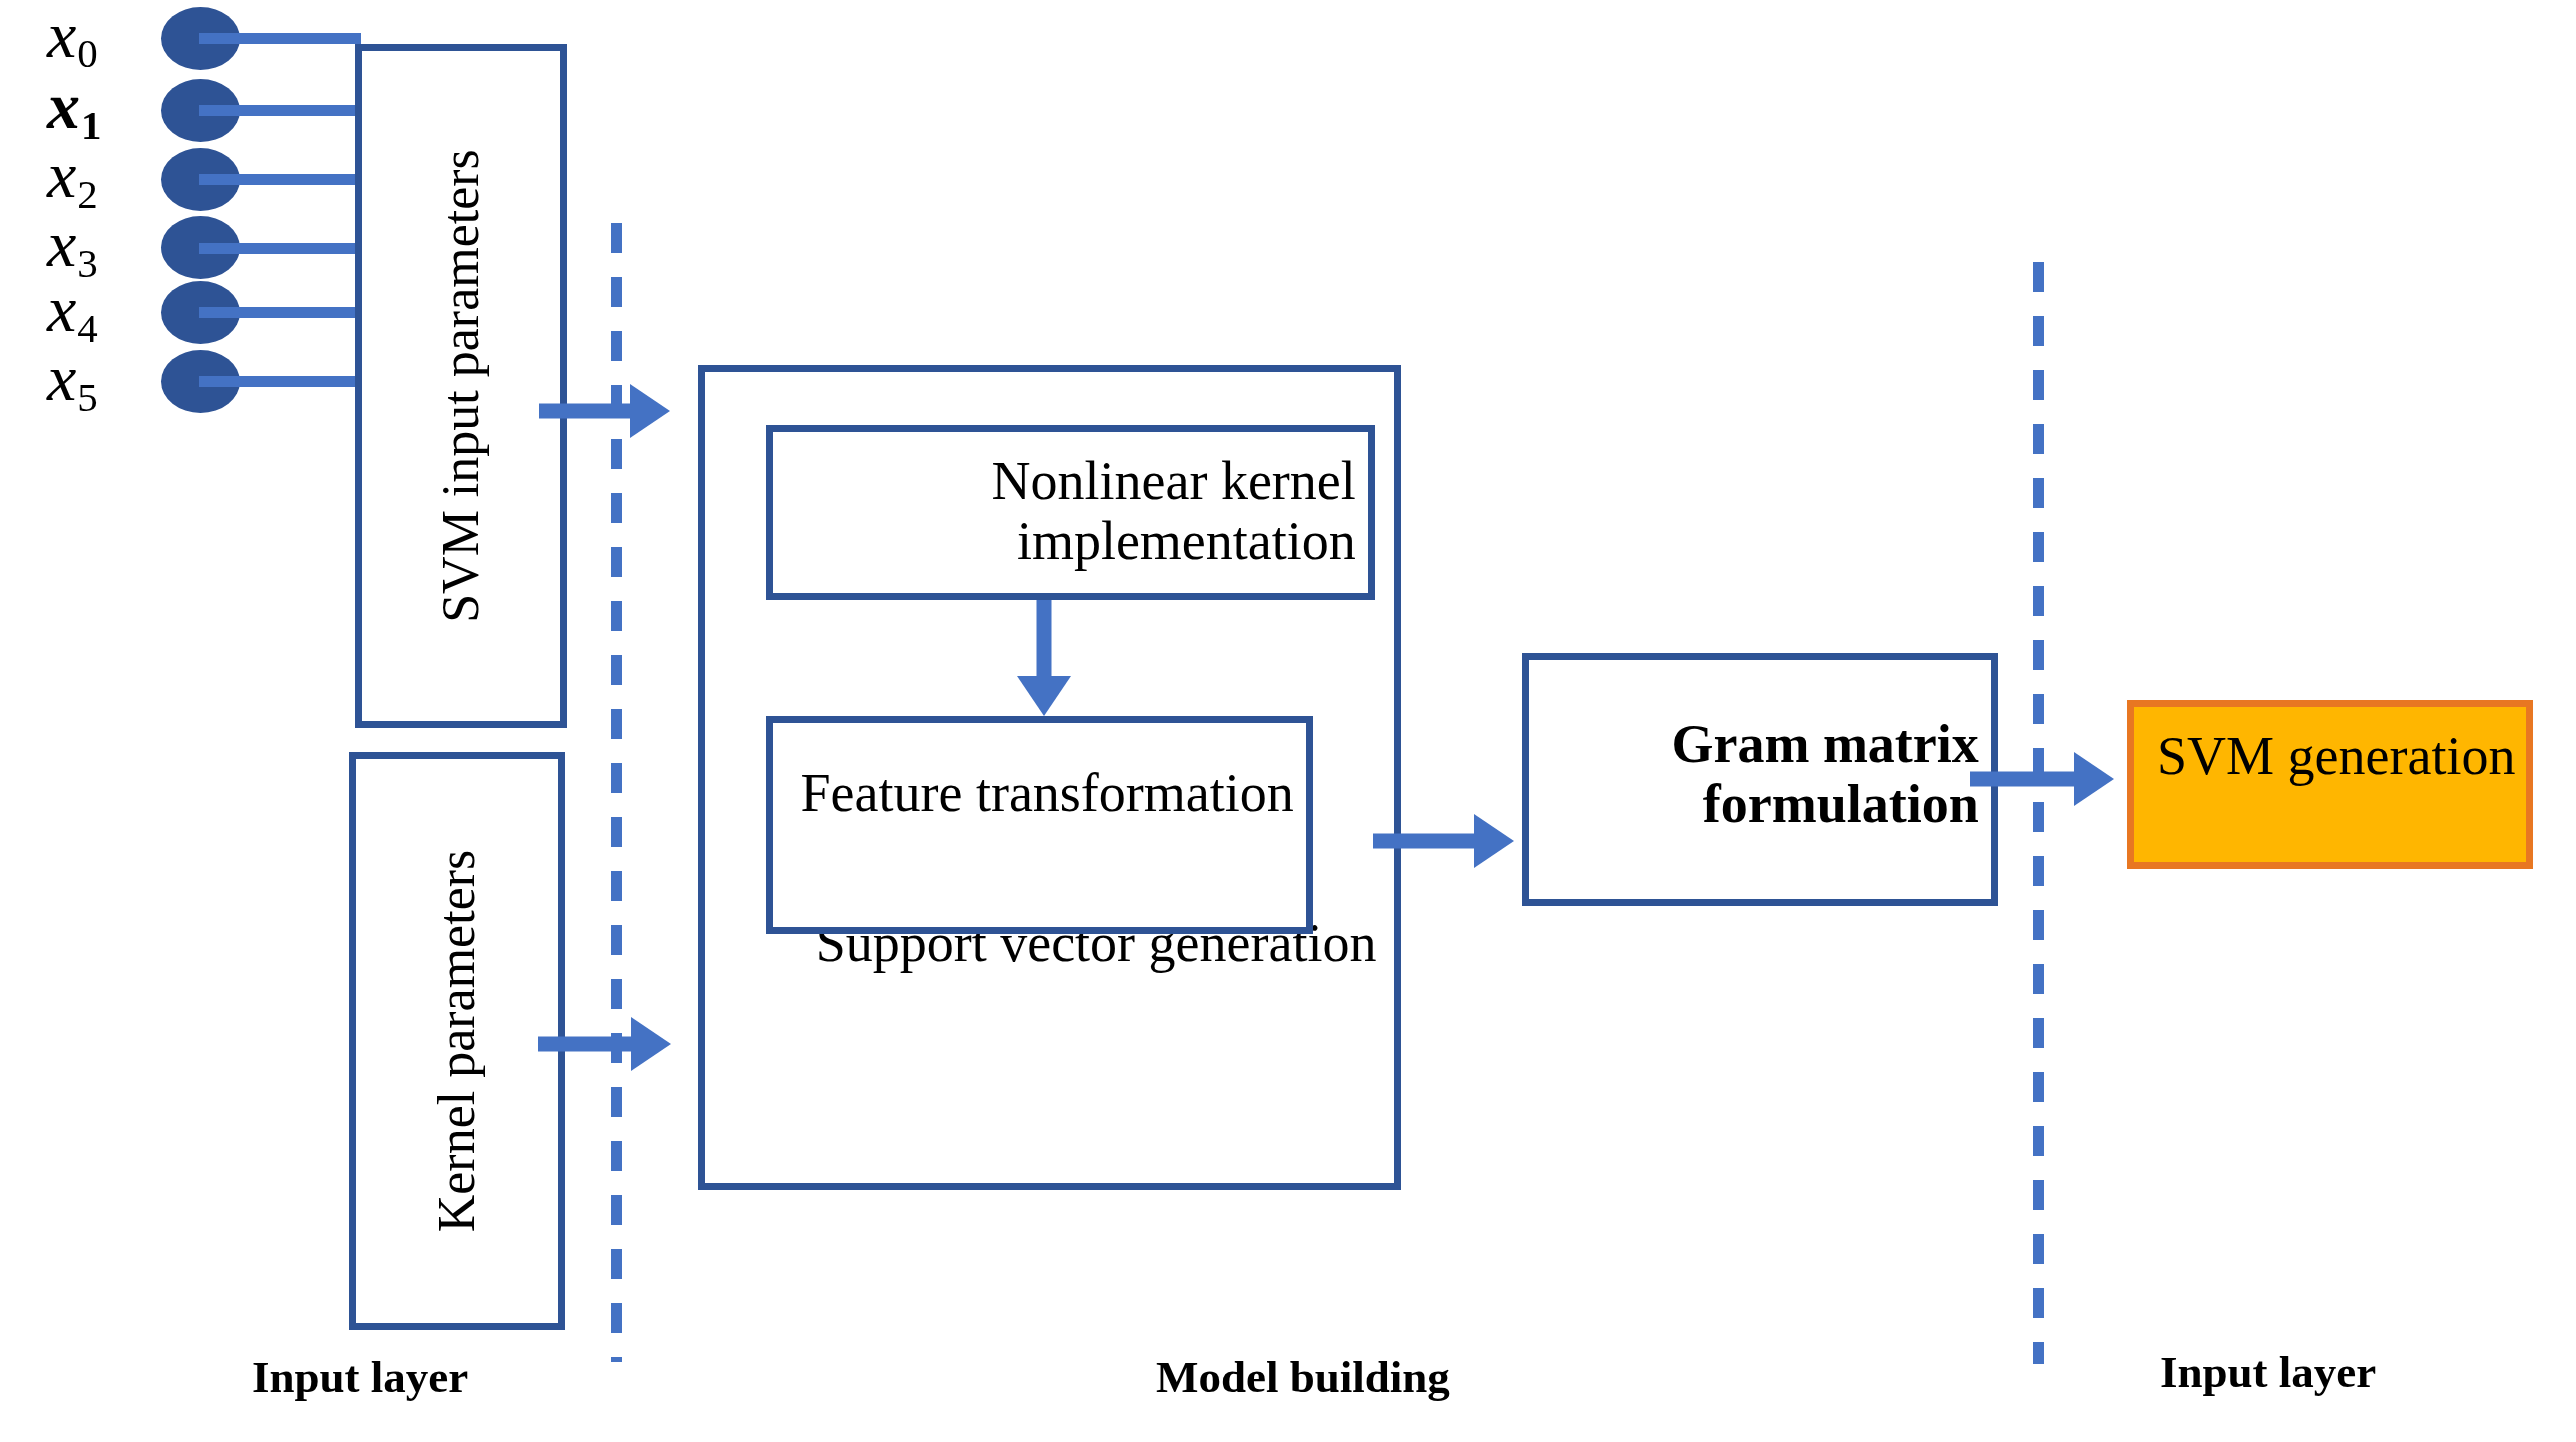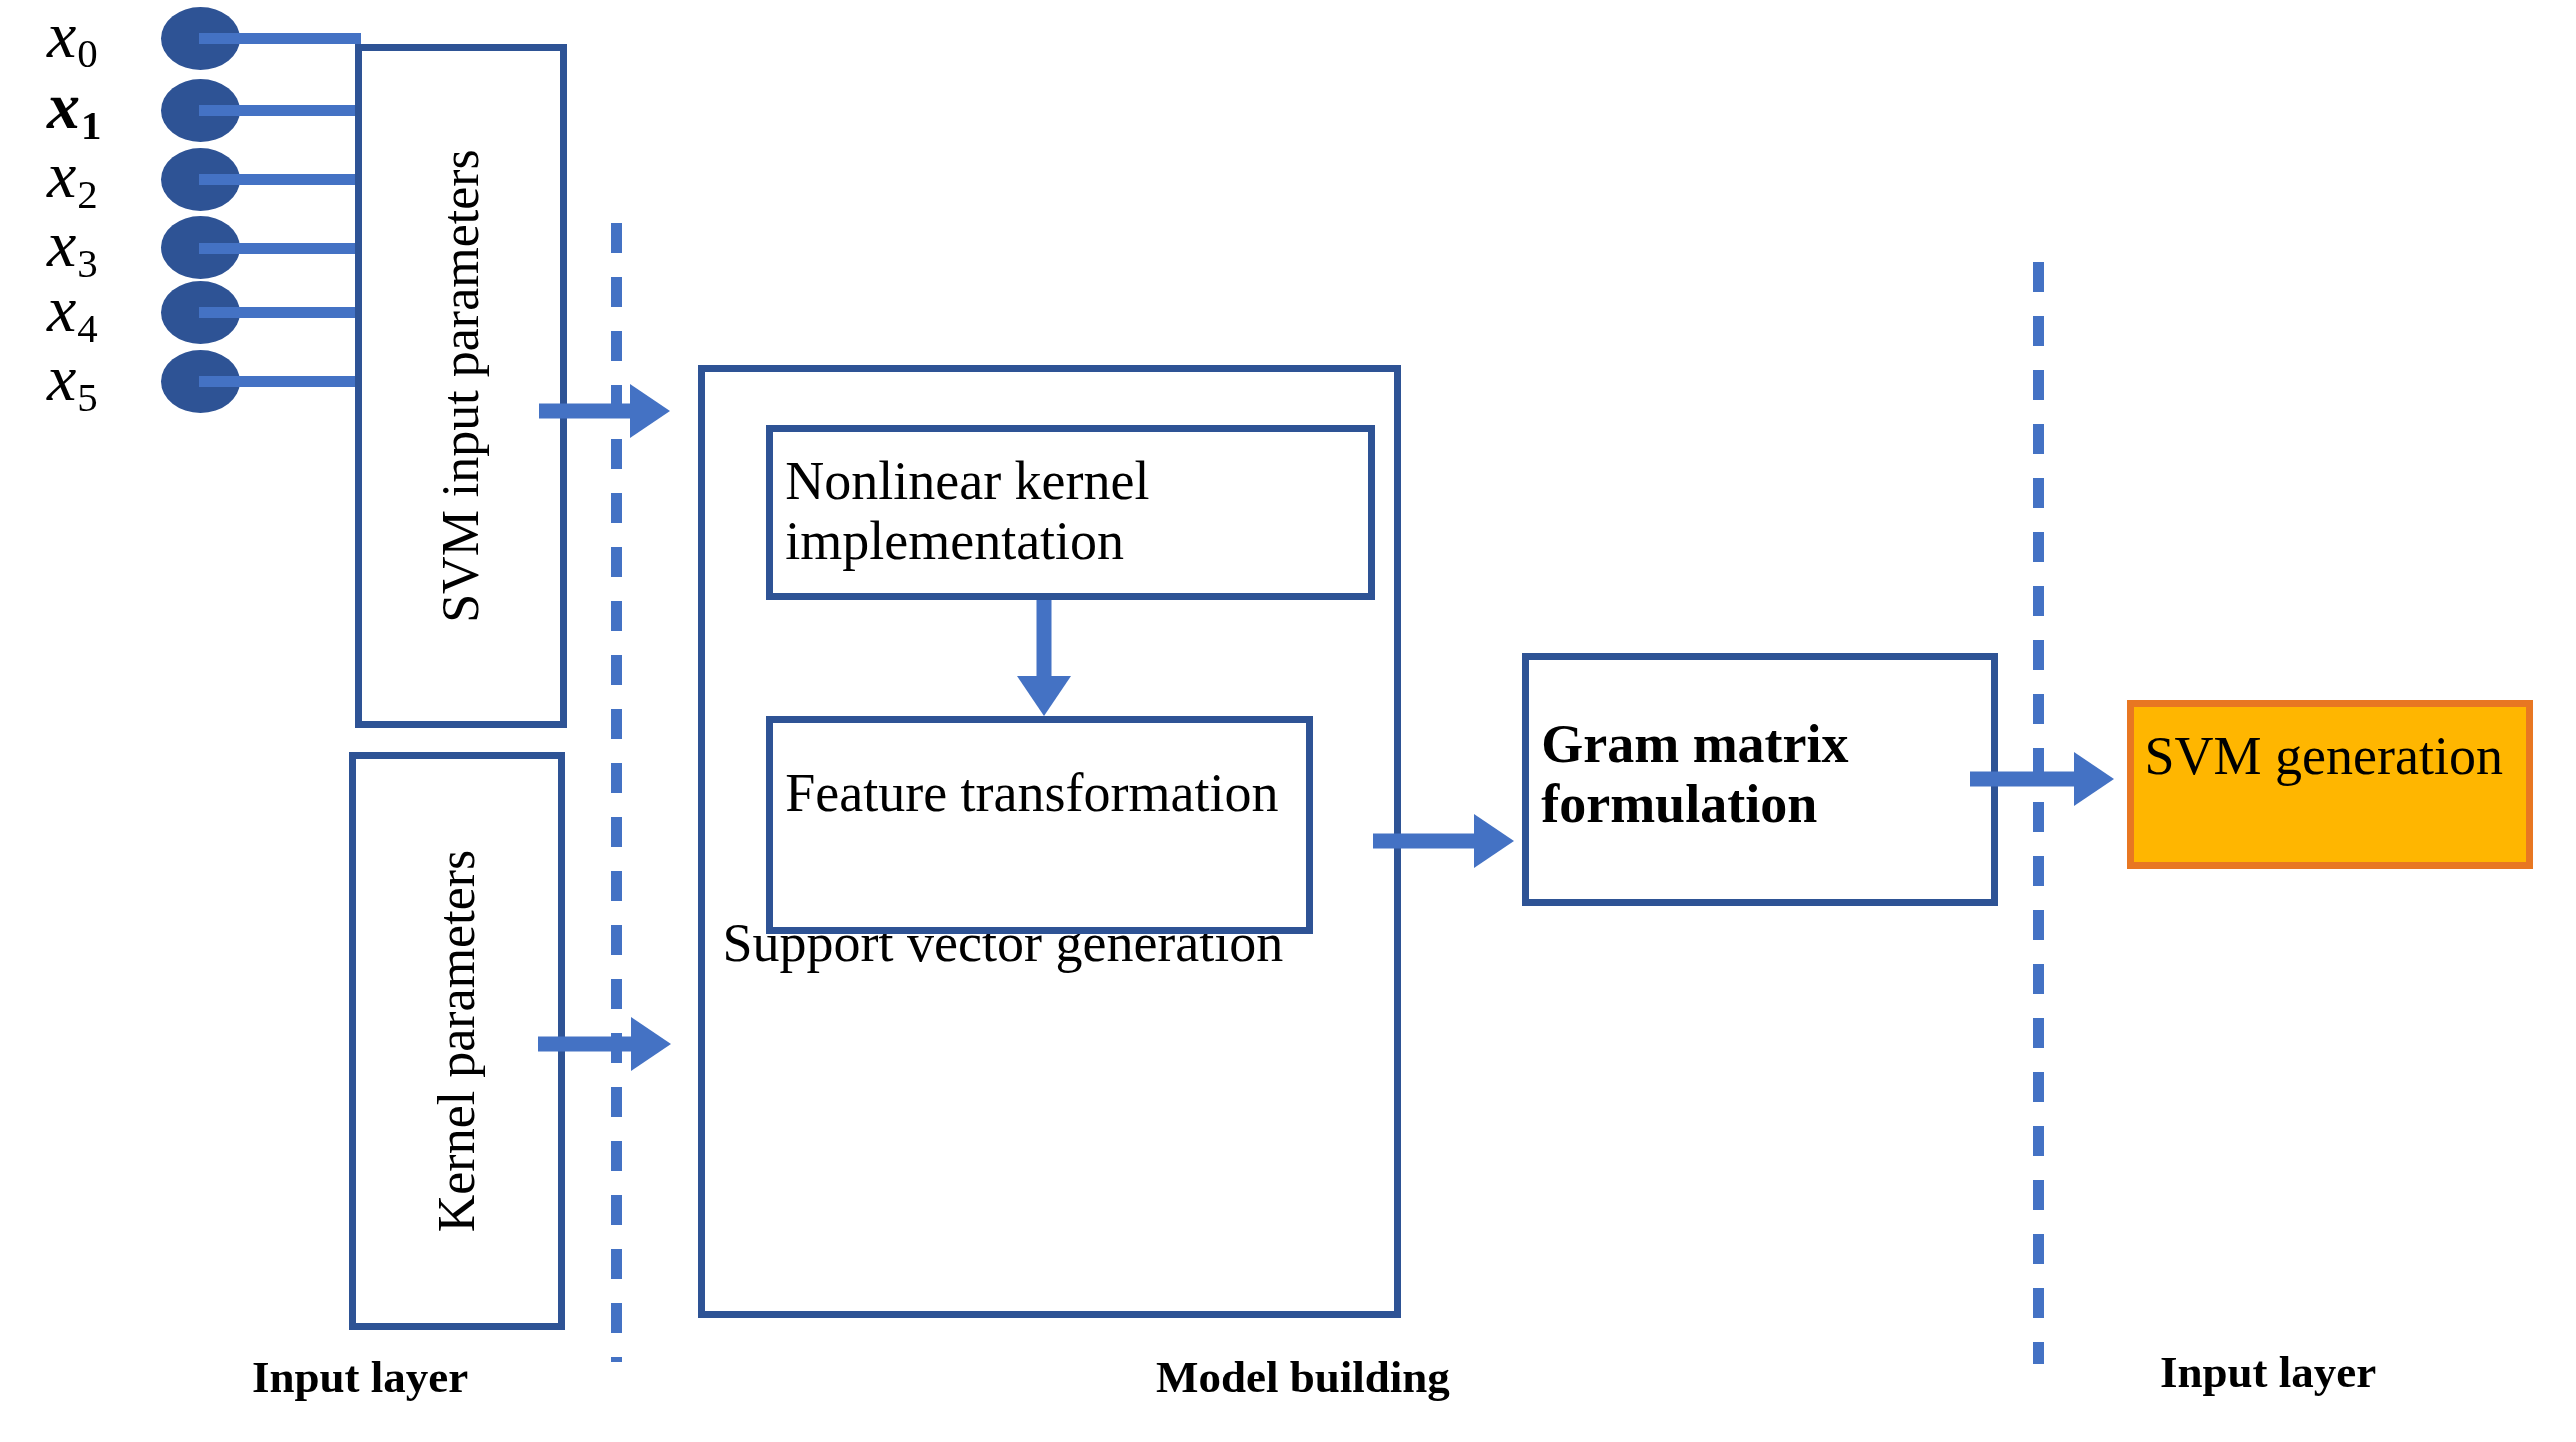--- a/index.html
+++ b/index.html
@@ -50,21 +50,21 @@
     transform:translate(-50%,-50%) rotate(-90deg);
     transform-origin:center center;
     white-space:nowrap;
     font-size:52px;
     color:#000;
     line-height:1.05;
   }
   .htext{
     position:absolute;
     left:0;right:0;
-    text-align:left;
+    text-align:right;
     font-size:54px;
     color:#000;
     line-height:1.12;
   }
 
   
   .dashline{
     width:11.3px;
     background:repeating-linear-gradient(
        to bottom,
@@ -154,21 +154,21 @@
   <div class="arrow-r" style="left:539px;top:384px;width:131px;height:54px;">
     <div class="shaft" style="width:96px;"></div>
     <div class="head"></div>
   </div>
 
   <div class="arrow-r" style="left:538px;top:1017px;width:133px;height:54px;">
     <div class="shaft" style="width:98px;"></div>
     <div class="head"></div>
   </div>
 
-  <div class="abs box" style="left:670px;top:365px;width:703px;height:953px;">
+  <div class="abs box" style="left:670px;top:365px;width:703px;height:825px;">
     <span class="htext" style="top:541px;left:17.5px;right:17.5px;">Support vector generation</span>
   </div>
 
   <div class="abs box thin" style="left:738px;top:425px;width:609px;height:175px;">
     <span class="htext" style="top:19px;left:12.2px;right:12.2px;">Nonlinear kernel implementation</span>
   </div>
 
   <div class="arrow-d" style="left:1017px;top:600px;width:54px;height:116px;">
     <div class="shaft" style="height:80px;"></div>
     <div class="head"></div>

